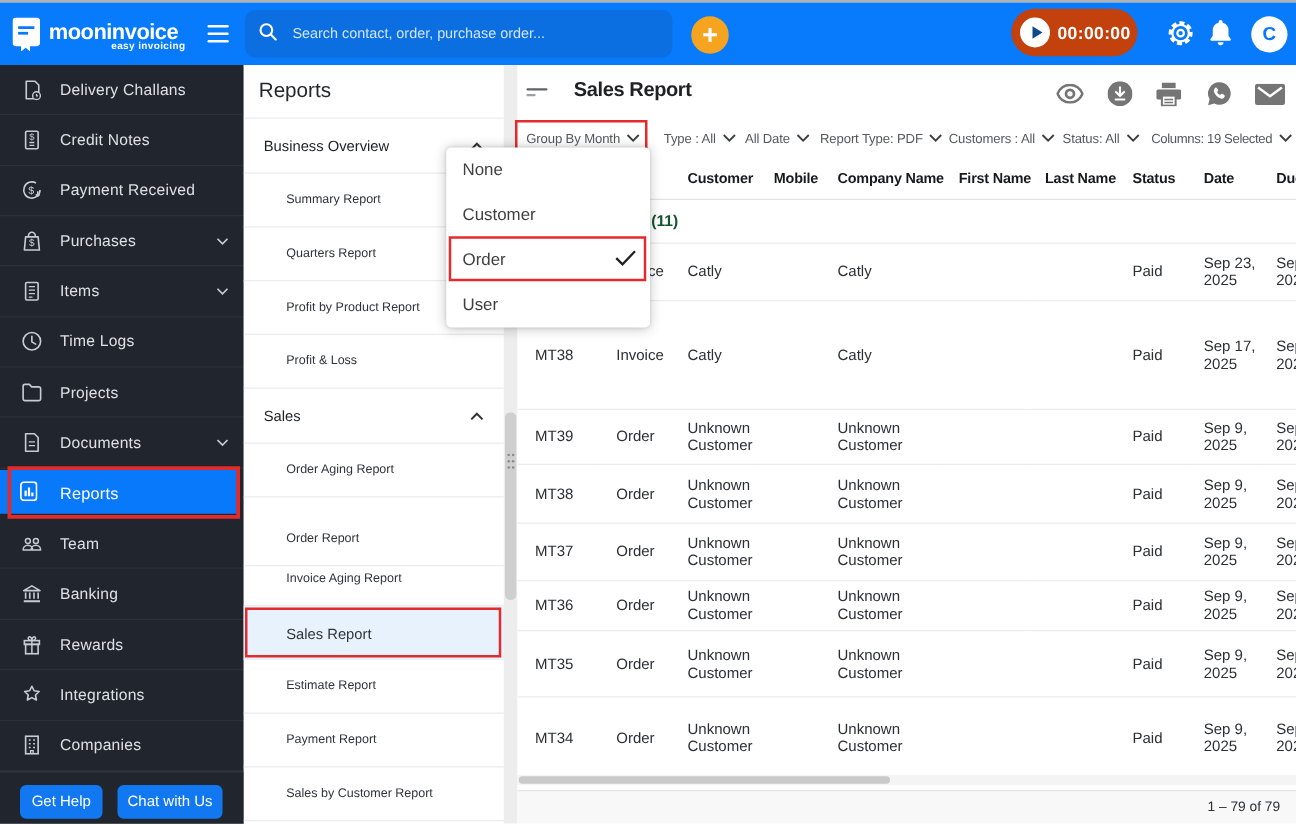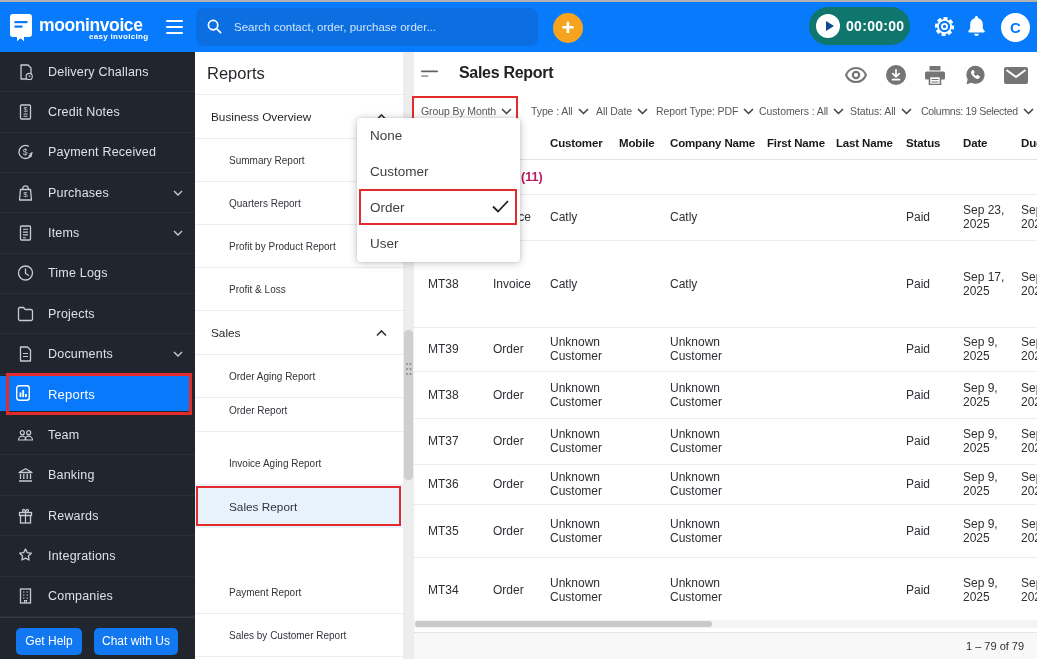--- a/index.html
+++ b/index.html
@@ -12,21 +12,21 @@
 #topstrip { left:0; top:0; width:1037px; height:2px; background:#b2b2b2; }
 #topbar { left:0; top:2px; width:1037px; height:50px; background:#077bfb; }
 #logoicon { left:10px; top:14px; }
 #logotext { left:39px; top:15px; color:#fff; font-size:17.5px; font-weight:bold; letter-spacing:-0.4px; }
 #logosub { left:89px; top:32px; color:#fff; font-size:8px; font-weight:bold; letter-spacing:0.3px; }
 #burger { left:166px; top:20px; width:17px; }
 #burger div { height:2px; background:#fff; border-radius:2px; margin-bottom:4px; }
 #search { left:196px; top:8px; width:342px; height:38px; background:#0b6fe2; border-radius:8px; color:rgba(255,255,255,0.82); font-size:11.5px; line-height:38px; }
 #search svg { vertical-align:-3px; margin:0 12px 0 11px; }
 #plusbtn { left:553px; top:13px; width:30px; height:30px; border-radius:50%; background:#f6a41f; color:#fff; font-size:22px; text-align:center; line-height:29px; font-weight:bold; }
-#timer { left:809px; top:7px; width:101px; height:38px; border-radius:19px; background:#0f766e; }
+#timer { left:809px; top:7px; width:101px; height:38px; border-radius:19px; background:#c2410c; }
 #timer .play { position:absolute; left:7px; top:7px; width:24px; height:24px; border-radius:50%; background:#fff; }
 #timer .tri { position:absolute; left:16.5px; top:13.5px; width:0; height:0; border-left:8px solid #0d4a8d; border-top:5px solid transparent; border-bottom:5px solid transparent; }
 #timer .ttxt { position:absolute; left:37px; top:11px; color:#fff; font-size:14px; font-weight:bold; letter-spacing:0.3px; }
 #gear { left:934px; top:16px; }
 #bell { left:967px; top:16px; }
 #avatar { left:1001px; top:13px; width:29px; height:29px; border-radius:50%; background:#fff; color:#0879fb; font-size:15px; font-weight:bold; text-align:center; line-height:29px; }
 
 
 #sidebar { left:0; top:52px; width:195px; height:607px; background:#21262e; }
 .sitem { position:absolute; left:0; width:195px; height:40.35px; border-bottom:1px solid rgba(255,255,255,0.05); }
@@ -267,28 +267,31 @@
       </div>
     <div class="prow" style="top:259px;height:44px">
         <span class="psec" style="left:16px">Sales</span>
         <svg class="up" width="11" height="7" viewBox="0 0 11 7">
           <path d="M1 6 l4.5 -4.5 L10 6" fill="none" stroke="#333" stroke-width="1.6"></path>
         </svg>
       </div>
     <div class="prow" style="top:303px;height:43px">
         <span class="pitem" style="left:34px">Order Aging Report</span>
       </div>
-    <div class="prow" style="top:337px;height:43px">
+    <div class="prow" style="top:358px;height:43px">
         <span class="pitem" style="left:34px">Order Report</span>
       </div>
     <div class="prow" style="top:389px;height:44px">
         <span class="pitem" style="left:34px">Invoice Aging Report</span>
       </div>
     <div class="prow" style="top:433px;height:43px">
         <span class="pitem" style="left:34px">Sales Report</span>
+      </div>
+    <div class="prow" style="top:476px;height:43px">
+        <span class="pitem" style="left:34px">Estimate Report</span>
       </div>
     <div class="prow" style="top:519px;height:43px">
         <span class="pitem" style="left:34px">Payment Report</span>
       </div>
     <div class="prow" style="top:562px;height:43px">
         <span class="pitem" style="left:34px">Sales by Customer Report</span>
       </div>
   </div>
   <div class="abs" id="salesel"></div>
   <div class="abs" style="left:229px;top:500px;font-size:11.8px;color:#30343a">Sales Report</div>
@@ -363,21 +366,21 @@
           <th class="c5">Company Name</th>
           <th class="c6">First Name</th>
           <th class="c7">Last Name</th>
           <th class="c8">Status</th>
           <th class="c9">Date</th>
           <th class="c10">Due Date</th>
         </tr>
     <tr style="height:35px">
           <td colspan="10" style="position:relative;padding:0">
             <span style="position:absolute;left:31px;top:10px;font-weight:bold;font-size:12.5px;color:#1d2023;white-space:nowrap">Sep, 2025</span>
-            <span style="position:absolute;left:107px;top:10px;font-weight:bold;font-size:12.5px;color:#be185d">(11)</span>
+            <span style="position:absolute;left:107px;top:10px;font-weight:bold;font-size:12.5px;color:#14532d">(11)</span>
           </td>
         </tr>
     <tr style="height:46px">
           <td>MT40</td>
           <td>Invoice</td>
           <td>Catly</td>
           <td></td>
           <td>Catly</td>
           <td></td>
           <td></td>

